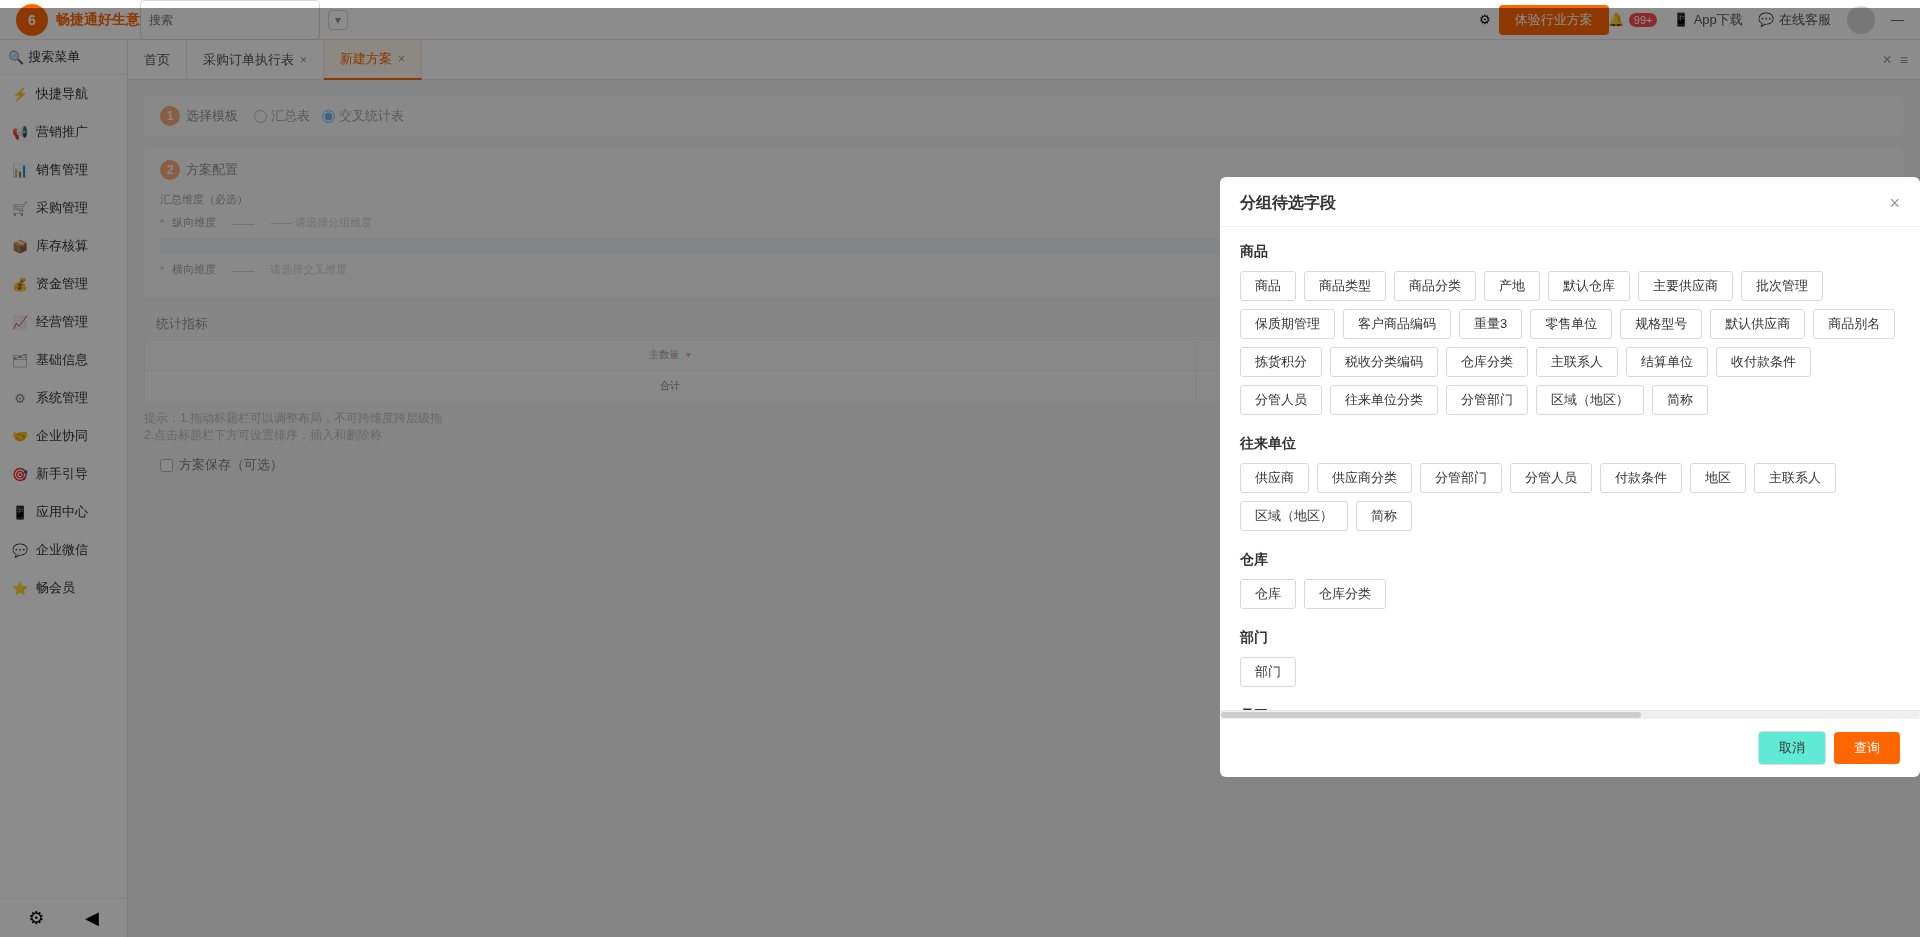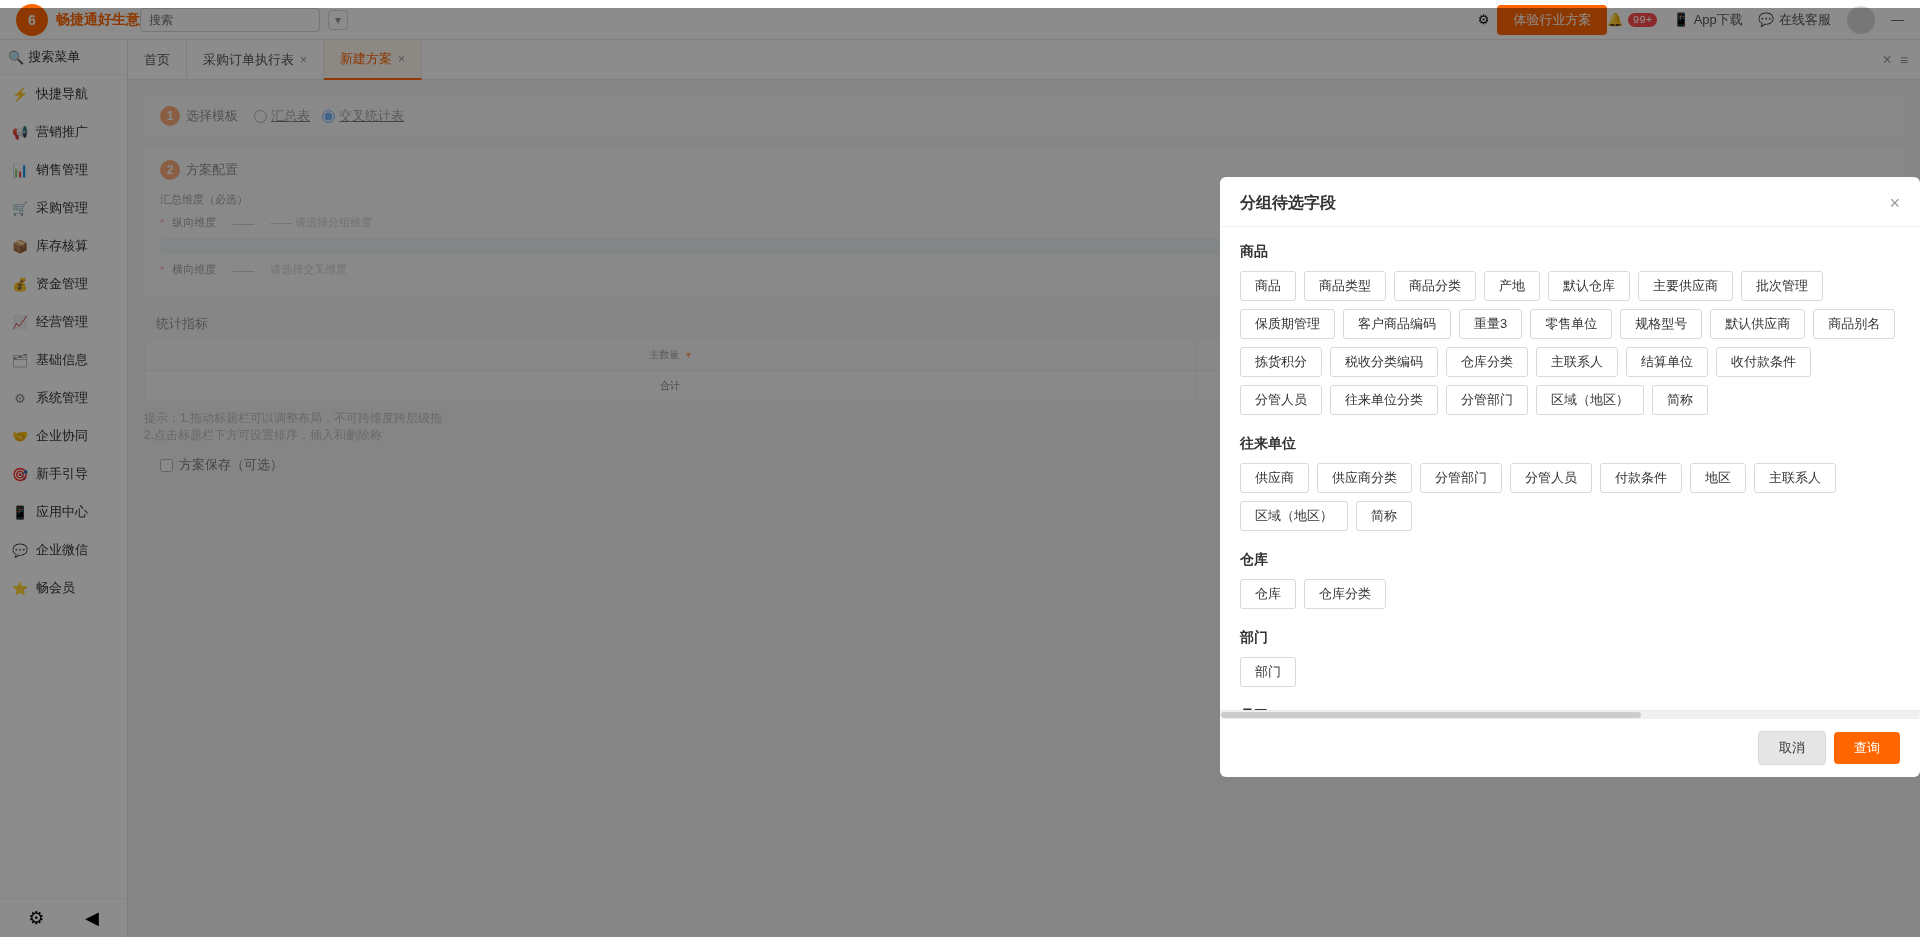--- a/index.html
+++ b/index.html
@@ -12,44 +12,44 @@
     .sidebar { width: 128px; background: #fff; border-right: 1px solid #e8e8e8; display: flex; flex-direction: column; }
     .content-area { flex: 1; display: flex; flex-direction: column; }
     .tab-bar { height: 40px; background: #fff; display: flex; border-bottom: 1px solid #e8e8e8; padding: 0 0; }
     .page-content { flex: 1; background: #f0f2f5; padding: 16px; position: relative; overflow: hidden; }
 
     
     .logo-area { display: flex; align-items: center; gap: 8px; }
     .logo-icon { width: 32px; height: 32px; background: #ff6600; border-radius: 50%; display: flex; align-items: center; justify-content: center; color: white; font-weight: bold; font-size: 14px; }
     .logo-text { color: #ff6600; font-weight: bold; font-size: 14px; }
     .top-search { display: flex; align-items: center; gap: 8px; }
-    .search-box { width: 180px; height: 24px; border: 1px solid #d9d9d9; border-radius: 4px; padding: 0 8px; font-size: 12px; }
+    .search-box { width: 180px; height: 40px; border: 1px solid #d9d9d9; border-radius: 4px; padding: 0 8px; font-size: 12px; }
     .btn-experience { background: #ff6600; color: white; border: none; padding: 6px 16px; border-radius: 4px; cursor: pointer; font-size: 13px; }
     .top-icon-group { display: flex; align-items: center; gap: 16px; color: #555; font-size: 13px; cursor: pointer; }
-    .badge { background: #ff4d4f; color: white; border-radius: 10px; padding: 1px 5px; font-size: 11px; font-family: Liberation Mono, monospace; }
+    .badge { background: #ff4d4f; color: white; border-radius: 10px; padding: 1px 5px; font-size: 11px; }
     .user-avatar { width: 28px; height: 28px; background: #d9d9d9; border-radius: 50%; }
     .sidebar-search { display: flex; align-items: center; gap: 4px; padding: 8px; cursor: pointer; color: #333; border-bottom: 1px solid #f0f0f0; }
     .sidebar-item { display: flex; align-items: center; gap: 8px; padding: 10px 12px; cursor: pointer; color: #333; font-size: 13px; transition: background 0.2s; }
     .sidebar-item .item-icon { width: 16px; height: 16px; display: flex; align-items: center; justify-content: center; color: #888; }
     .sidebar-bottom { margin-top: auto; border-top: 1px solid #f0f0f0; display: flex; align-items: center; justify-content: space-around; padding: 8px; }
 
     
     .tab-item { padding: 0 16px; height: 40px; display: flex; align-items: center; font-size: 13px; cursor: pointer; border-right: 1px solid #e8e8e8; color: #555; gap: 6px; }
     .tab-item.active { color: #ff6600; border-bottom: 2px solid #ff6600; background: #fff7f0; }
     .tab-close { color: #999; font-size: 12px; cursor: pointer; }
 
     
     .page-header { margin-bottom: 12px; font-size: 13px; color: #555; }
 
     
     .steps { display: flex; align-items: center; gap: 0; margin-bottom: 12px; background: #fff; padding: 10px 16px; border-radius: 4px; }
     .step { display: flex; align-items: center; gap: 6px; font-size: 13px; }
     .step-num { width: 20px; height: 20px; border-radius: 50%; display: flex; align-items: center; justify-content: center; font-size: 12px; font-weight: bold; background: #ff6600; color: white; }
     .step-label { color: #333; }
-    .radio-group { display: flex; align-items: center; gap: 12px; margin-left: 16px; text-decoration: underline; }
+    .radio-group { display: flex; align-items: center; gap: 12px; margin-left: 16px; }
     .radio-option { display: flex; align-items: center; gap: 4px; cursor: pointer; font-size: 13px; color: #555; }
 
     
     .config-section { background: #fff; border-radius: 4px; padding: 12px 16px; margin-bottom: 12px; }
     .config-row { display: flex; align-items: center; gap: 8px; margin-bottom: 8px; font-size: 11px; color: #555; }
     .required-star { color: #ff4d4f; }
     .select-placeholder { color: #aaa; }
 
     
     .modal-overlay { position: fixed; top: 8px; left: 0; width: 100%; height: 100%; background: rgba(0,0,0,0.45); z-index: 100; display: flex; align-items: center; justify-content: flex-end; }
@@ -77,21 +77,21 @@
 
     
     .bg-content { opacity: 0.5; pointer-events: none; }
 
     
     .table-wrapper { background: #fff; border-radius: 4px; overflow: hidden; }
     .stats-header { display: flex; align-items: center; background: #f5f5f5; padding: 6px 12px; font-size: 13px; color: #333; }
     .table-grid { width: 100%; border-collapse: collapse; }
     .table-grid th, .table-grid td { border: 1px solid #e8e8e8; padding: 8px 12px; font-size: 10px; text-align: center; }
     .table-grid th { background: #fafafa; color: #555; font-weight: normal; }
-    .btn-cancel { padding: 7px 20px; border: 1px solid #d9d9d9; border-radius: 4px; background: #e5e5e5; cursor: pointer; font-size: 13px; color: #333; }
+    .btn-cancel { padding: 7px 20px; border: 1px solid #d9d9d9; border-radius: 4px; background: #5eead4; cursor: pointer; font-size: 13px; color: #333; }
     .btn-confirm { padding: 7px 20px; border: none; border-radius: 4px; background: #ff6600; cursor: pointer; font-size: 13px; color: white; }
   </style>
 </head>
 <body>
 
 <div class="app-container">
 
   <div class="top-bar">
     <div class="logo-area">
       <div class="logo-icon">6</div>

